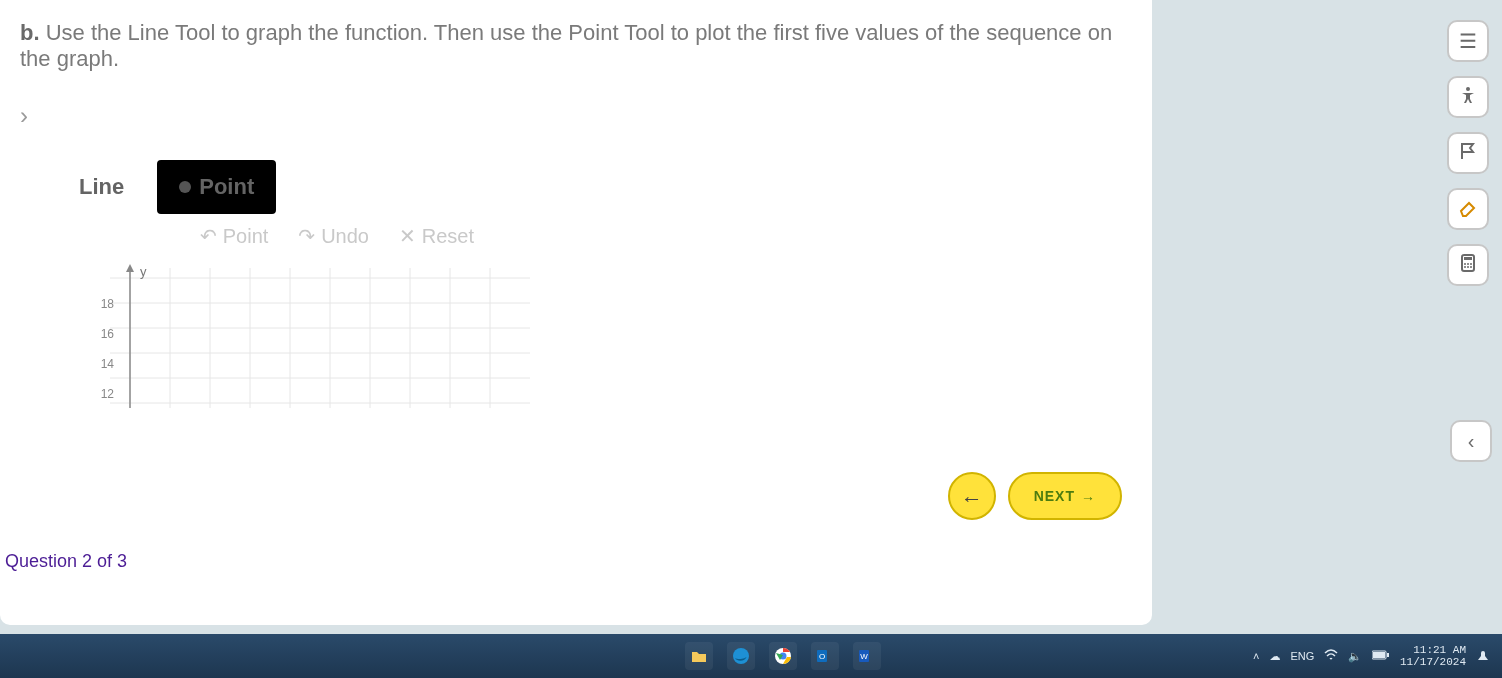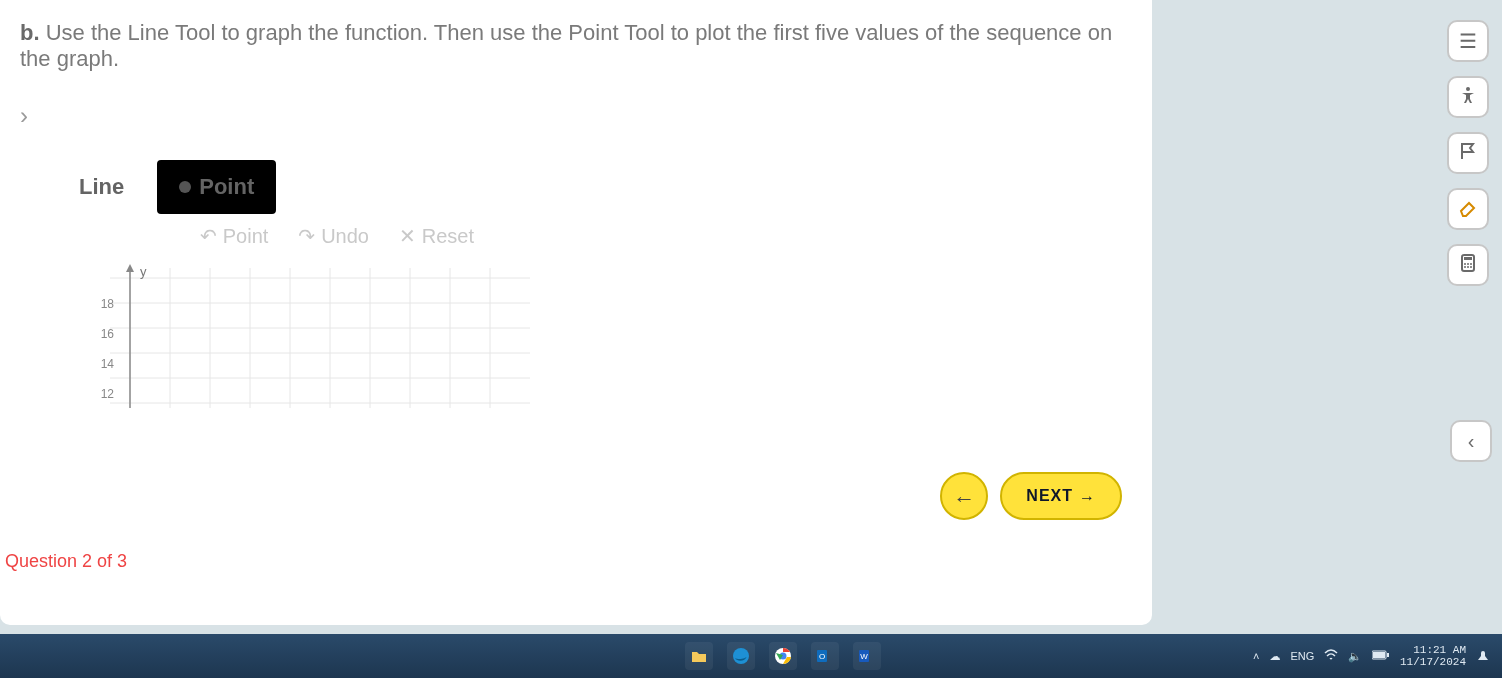--- a/index.html
+++ b/index.html
@@ -94,21 +94,21 @@
     width: 460px;
     height: 160px;
     position: relative;
   }
   .chart-area svg { width:100%; height:100%; }
   .q-footer {
     position:absolute;
     left: 5px;
     bottom: 8px;
     font-size: 18px;
-    color: #ef4444;
+    color: #4c1d95;
   }
   .nav-footer {
     position: absolute;
     right: 30px;
     bottom: 60px;
     display:flex;
     gap: 12px;
     align-items:center;
   }
   .back-btn {
@@ -120,21 +120,21 @@
     font-size: 22px; color:#444;
     cursor:pointer;
   }
   .next-btn {
     height: 48px;
     padding: 0 24px;
     border-radius: 24px;
     background: #ffe23a;
     border: 2px solid #d1b400;
     display:flex; align-items:center; justify-content:center;
-    font-size: 16px; font-weight: 700; color:#0f172a;
+    font-size: 14px; font-weight: 700; color:#4d7c0f;
     letter-spacing: 1px;
     cursor:pointer;
     gap:6px;
   }
 
   
   .side-rail {
     position:absolute;
     right: 10px;
     top: 20px;

